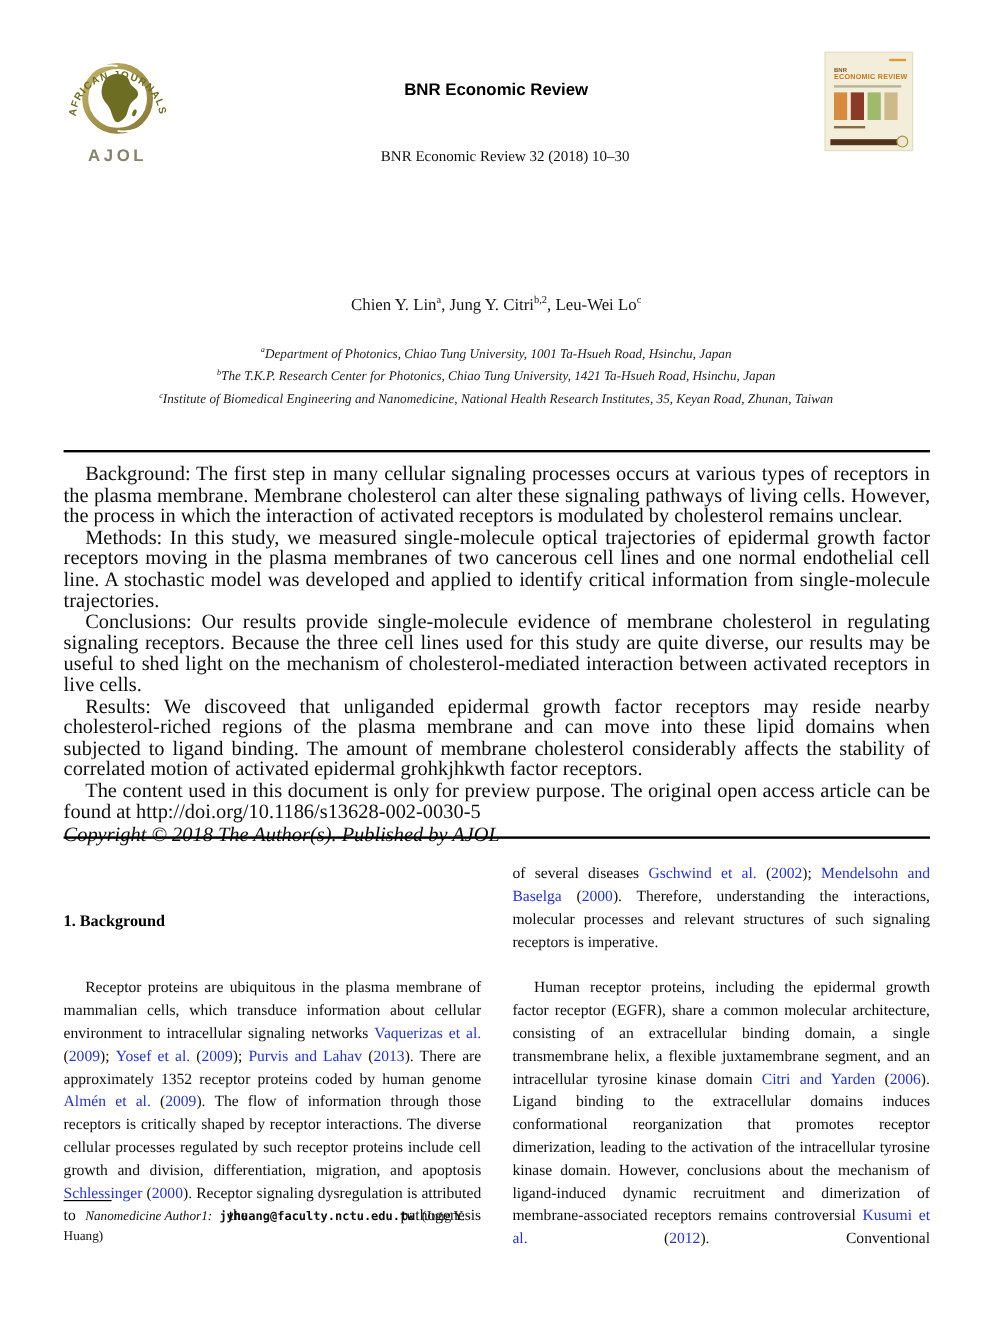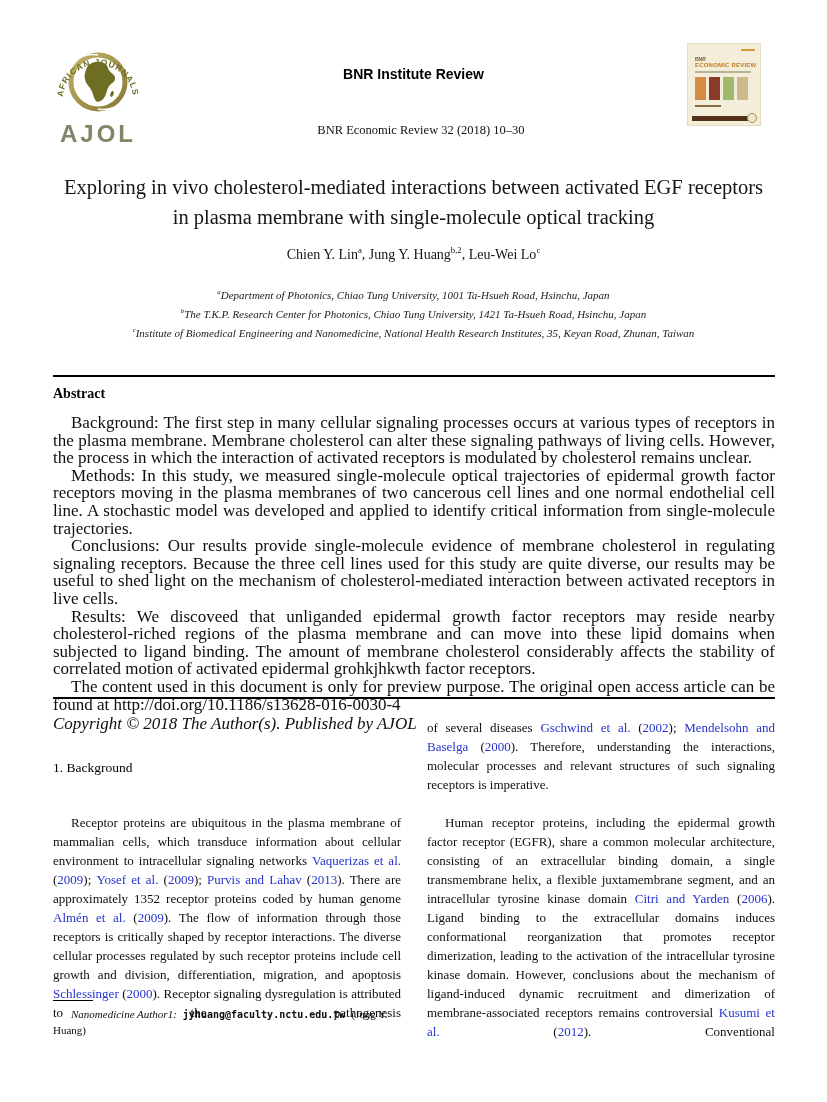--- a/index.html
+++ b/index.html
@@ -1,21 +1,21 @@
 <!DOCTYPE html>
 <html><head>
 <meta charset="utf-8">
 <style>
   html,body{margin:0;padding:0;background:#ffffff;}
   body{width:827px;height:1102px;font-family:"Liberation Serif","DejaVu Serif",serif;color:#0e0e0e;position:relative;overflow:hidden;}
   .page{position:absolute;inset:0;background:#fff;}
 
   
   .logo-wrap{position:absolute;left:46px;top:44px;width:104px;text-align:center;}
-  .logo-wordmark{font-family:"Liberation Sans",sans-serif;font-weight:bold;font-size:24px;letter-spacing:3px;color:#84846a;margin-top:-4px;}
+  .logo-wordmark{font-family:"Liberation Sans",sans-serif;font-weight:bold;font-size:14px;letter-spacing:3px;color:#84846a;margin-top:-4px;}
   .hdr-journal{position:absolute;top:66px;left:0;right:0;text-align:center;font-family:"Liberation Sans",sans-serif;font-weight:bold;font-size:14px;color:#000;}
   .hdr-cite{position:absolute;top:123px;left:15px;right:0;text-align:center;font-size:12.5px;color:#111;}
 
   .cover{position:absolute;left:688px;top:44px;width:72px;height:81px;background:#f3eeda;box-shadow:0 0 0 1px #e4ddc4;padding:0;}
   .cover-vol{position:absolute;top:5px;right:5px;width:14px;height:2px;background:#d99a3c;}
   .cover-bnr{position:absolute;top:12px;left:7px;font-family:"Liberation Sans",sans-serif;font-size:5px;font-weight:bold;color:#7a5a28;}
   .cover-title{position:absolute;top:18px;left:7px;font-family:"Liberation Sans",sans-serif;font-size:6px;font-weight:bold;color:#c47a1e;letter-spacing:0.2px;white-space:nowrap;}
   .cover-sub{position:absolute;top:27px;left:7px;width:56px;height:1.5px;background:#b9b29a;}
   .cover-strips{position:absolute;top:33px;left:7px;display:flex;gap:3px;}
   .cover-strip{width:11px;height:23px;}
@@ -35,21 +35,21 @@
 
   
   .abstract{position:absolute;top:386px;left:53px;width:722px;}
   .abstract h2{font-size:14px;margin:0 0 12px 0;font-weight:bold;color:#000;}
   .abstract p{margin:0;font-size:17px;line-height:17.6px;text-align:justify;text-indent:18px;}
   .abstract p.copyright{font-style:italic;text-indent:0;margin-top:2px;}
 
   
   .cols{position:absolute;top:718px;left:53px;width:722px;display:flex;gap:26px;}
   .col{width:348px;}
-  .sec-heading{font-weight:normal;font-size:13.5px;margin:42px 0 0 0;color:#000;}
+  .sec-heading{font-weight:bold;font-size:13.5px;margin:42px 0 0 0;color:#000;}
   .body-p{font-size:13px;line-height:19px;text-align:justify;margin:0;}
   .col-left .body-p{margin-top:37px;text-indent:18px;text-align-last:justify;}
   .col-right .p1{text-indent:0;}
   .col-right .p2{margin-top:19px;text-indent:18px;text-align-last:justify;}
   .cite{color:#2433cf;text-decoration:none;cursor:pointer;font-family:Liberation Serif, serif;}
 
   
   .footnote{position:absolute;left:53px;top:1000px;width:352px;font-size:11px;line-height:15.5px;}
   .footnote-rule{width:40px;height:1px;background:#000;margin-bottom:6px;}
   .footnote .txt{text-indent:18px;}
@@ -76,65 +76,60 @@
       <path d="M 78 56 A 27 27 0 0 1 52 65" fill="none" stroke="#ffffff" stroke-width="1.5"></path>
       <text font-family="Liberation Sans, sans-serif" font-size="8.5" font-weight="bold" fill="#6d6d24" letter-spacing="1">
         <textPath href="#arcpath" startOffset="2">AFRICAN JOURNALS ONLINE</textPath>
       </text>
       <path fill="#6d6d24" d="M 46 19 C 50 17 56 17.5 59 19.5 C 62 21.5 61.5 25 64 27.5 C 66.5 30 69.5 31.5 69 35 C 68.5 38.5 64.5 39.5 62.5 43 C 60.5 46.5 60.5 51 58 54 C 55.5 57 51.5 59.5 49.5 56.5 C 47.5 53.5 47 49 45 45.5 C 43 42 40 40 39 35.5 C 38 31 39.5 26 41.5 22.5 C 42.7 20.8 44.3 19.8 46 19 Z"></path>
       <ellipse cx="66" cy="50" rx="1.6" ry="3" fill="#6d6d24" transform="rotate(20 66 50)"></ellipse>
     </svg>
     <div class="logo-wordmark">AJOL</div>
   </div>
 
-  <div class="hdr-journal">BNR Institute Review</div>
+  <div class="hdr-journal">BNR Economic Review</div>
   <div class="hdr-cite">BNR Economic Review 32 (2018) 10–30</div>
 
   <div class="cover">
     <div class="cover-vol"></div>
     <div class="cover-bnr">BNR</div>
     <div class="cover-title">ECONOMIC REVIEW</div>
     <div class="cover-sub"></div>
     <div class="cover-strips">
       <div class="cover-strip" style="background: rgb(214, 140, 62);"></div>
       <div class="cover-strip" style="background: rgb(140, 58, 40);"></div>
       <div class="cover-strip" style="background: rgb(159, 186, 106);"></div>
       <div class="cover-strip" style="background: rgb(205, 185, 138);"></div>
     </div>
     <div class="cover-meta"></div>
     <div class="cover-bar"></div>
     <div class="cover-emblem"></div>
   </div>
 
-  <div class="title">
-    <div>Exploring in vivo cholesterol-mediated interactions between activated EGF receptors</div>
-    <div>in plasma membrane with single-molecule optical tracking</div>
-  </div>
 
   <div class="authors">
     <span><span>Chien Y. Lin</span><sup>a</sup><span>, </span></span>
-    <span><span>Jung Y. Huang</span><sup>b,2</sup><span>, </span></span>
+    <span><span>Jung Y. Citri</span><sup>b,2</sup><span>, </span></span>
     <span><span>Leu-Wei Lo</span><sup>c</sup><span></span></span>
   </div>
 
   <div class="affils">
     <div><sup>a</sup><span>Department of Photonics, Chiao Tung University, 1001 Ta-Hsueh Road, Hsinchu, Japan</span></div>
     <div><sup>b</sup><span>The T.K.P. Research Center for Photonics, Chiao Tung University, 1421 Ta-Hsueh Road, Hsinchu, Japan</span></div>
     <div><sup>c</sup><span>Institute of Biomedical Engineering and Nanomedicine, National Health Research Institutes, 35, Keyan Road, Zhunan, Taiwan</span></div>
   </div>
 
   <div class="rule rule-1"></div>
 
   <div class="abstract">
-    <h2>Abstract</h2>
     <p>Background: The first step in many cellular signaling processes occurs at various types of receptors in the plasma membrane. Membrane cholesterol can alter these signaling pathways of living cells. However, the process in which the interaction of activated receptors is modulated by cholesterol remains unclear.</p>
     <p>Methods: In this study, we measured single-molecule optical trajectories of epidermal growth factor receptors moving in the plasma membranes of two cancerous cell lines and one normal endothelial cell line. A stochastic model was developed and applied to identify critical information from single-molecule trajectories.</p>
     <p>Conclusions: Our results provide single-molecule evidence of membrane cholesterol in regulating signaling receptors. Because the three cell lines used for this study are quite diverse, our results may be useful to shed light on the mechanism of cholesterol-mediated interaction between activated receptors in live cells.</p>
     <p>Results: We discoveed that unliganded epidermal growth factor receptors may reside nearby cholesterol-riched regions of the plasma membrane and can move into these lipid domains when subjected to ligand binding. The amount of membrane cholesterol considerably affects the stability of correlated motion of activated epidermal grohkjhkwth factor receptors.</p>
-    <p>The content used in this document is only for preview purpose. The original open access article can be found at http://doi.org/10.1186/s13628-016-0030-4</p>
+    <p>The content used in this document is only for preview purpose. The original open access article can be found at http://doi.org/10.1186/s13628-002-0030-5</p>
     <p class="copyright">Copyright © 2018 The Author(s). Published by AJOL</p>
   </div>
 
   <div class="rule rule-2"></div>
 
   <div class="cols">
     <div class="col col-left">
       <h3 class="sec-heading">1. Background</h3>
       <p class="body-p"><span>Receptor proteins are ubiquitous in the plasma membrane of mammalian cells, which transduce information about cellular environment to intracellular signaling networks </span><a class="cite">Vaquerizas et al.</a><span> (</span><a class="cite">2009</a><span>); </span><a class="cite">Yosef et al.</a><span> (</span><a class="cite">2009</a><span>); </span><a class="cite">Purvis and Lahav</a><span> (</span><a class="cite">2013</a><span>). There are approximately 1352 receptor proteins coded by human genome </span><a class="cite">Almén et al.</a><span> (</span><a class="cite">2009</a><span>). The flow of information through those receptors is critically shaped by receptor interactions. The diverse cellular processes regulated by such receptor proteins include cell growth and division, differentiation, migration, and apoptosis </span><a class="cite">Schlessinger</a><span> (</span><a class="cite">2000</a><span>). Receptor signaling dysregulation is attributed to the pathogenesis</span></p>
     </div>

